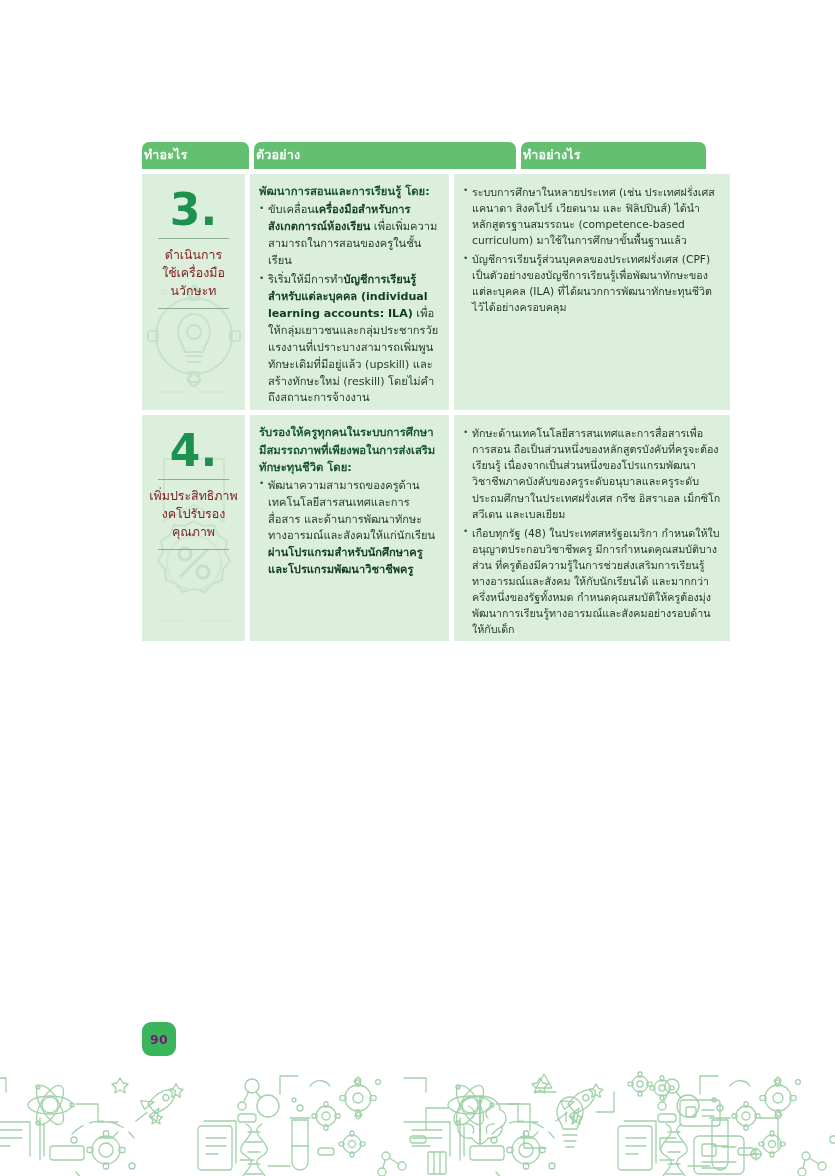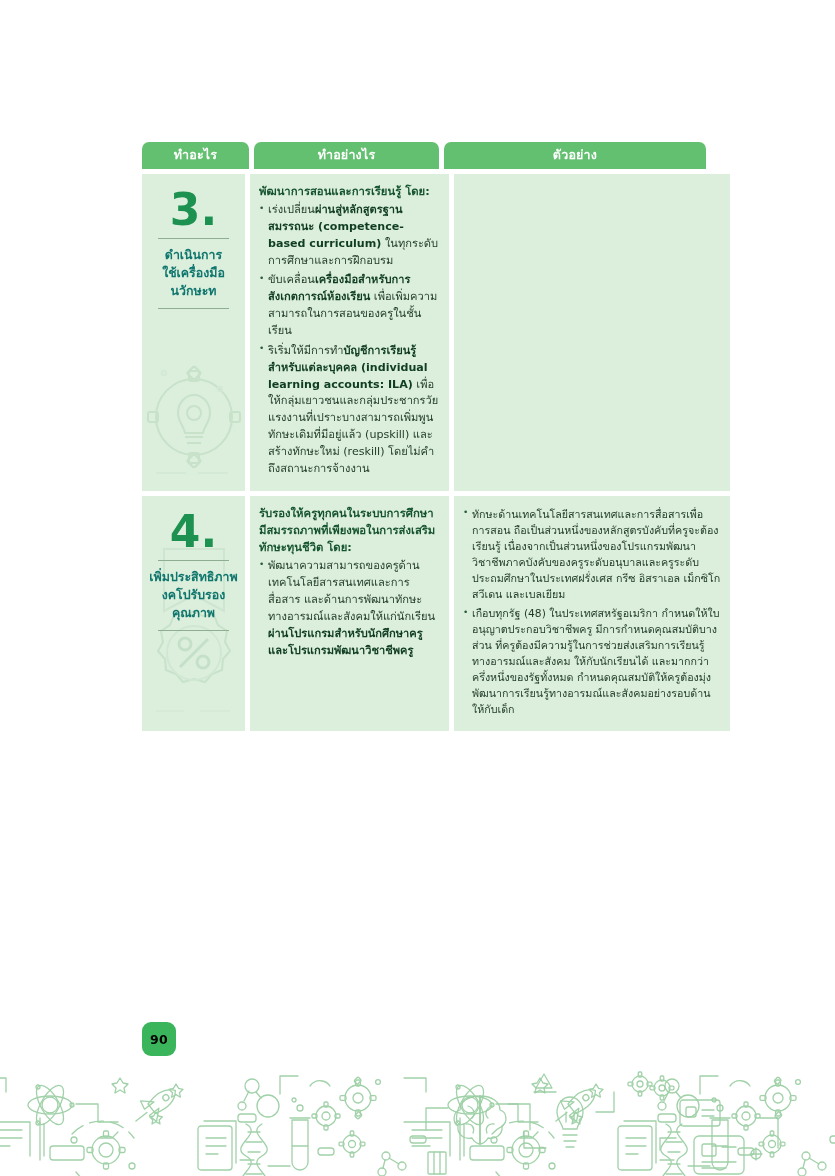--- a/index.html
+++ b/index.html
@@ -27,21 +27,20 @@
     display: flex;
     gap: 5px;
     margin-bottom: 5px;
   }
   .head-cell {
     background: #63c070;
     border-radius: 7px 7px 0 0;
     color: #ffffff;
     font-size: 12.5px;
     font-weight: bold;
-    text-align: center;
     padding: 5px 2px 5px 2px;
     line-height: 1.35;
     letter-spacing: .2px;
   }
   .col-1 { width: 103px; flex: 0 0 103px; }
   .col-2 { width: 181px; flex: 0 0 181px; }
   .col-3 { width: 258px; flex: 0 0 258px; }
 
   .body-row {
     display: flex;
@@ -51,21 +50,21 @@
   }
   .cell {
     background: #dceedc;
     position: relative;
     overflow: hidden;
   }
   .cell.idx {
     padding: 0;
   }
   .cell.txt {
-    padding: 9px 9px 10px 9px;
+    padding: 9px 9px 0 9px;
   }
 
   
   .idx-inner {
     position: relative;
     z-index: 2;
     padding: 14px 6px 0 6px;
     text-align: center;
   }
   .idx-num {
@@ -76,22 +75,22 @@
     font-family: "DejaVu Sans", "Liberation Sans", sans-serif;
     margin-bottom: 4px;
   }
   .idx-rule {
     height: 1px;
     background: #8fae91;
     margin: 6px 10px 7px 10px;
   }
   .idx-title {
     font-size: 12.4px;
-    font-weight: bold;
-    color: #0f766e;
+    font-weight: normal;
+    color: #7f1d1d;
     line-height: 1.45;
   }
   .idx-rule-bottom {
     height: 1px;
     background: #8fae91;
     margin: 8px 10px 0 10px;
   }
   .idx-watermark {
     position: absolute;
     left: 50%;
@@ -140,21 +139,21 @@
 
   
   .page-badge {
     position: absolute;
     left: 142px;
     top: 1022px;
     width: 34px;
     height: 34px;
     border-radius: 9px;
     background: #3bb55b;
-    color: #000000;
+    color: #701a75;
     font-size: 12.5px;
     font-weight: bold;
     display: flex;
     align-items: center;
     justify-content: center;
     letter-spacing: .3px;
   }
 
   
   .footer-art {
@@ -166,22 +165,22 @@
     overflow: hidden;
   }
 </style>
 </head>
 <body>
 
 <div class="table-wrap">
 
   <div class="head-row">
     <div class="head-cell col-1">ทำอะไร</div>
+    <div class="head-cell col-3">ตัวอย่าง</div>
     <div class="head-cell col-2">ทำอย่างไร</div>
-    <div class="head-cell col-3">ตัวอย่าง</div>
   </div>
 
   <div class="body-row">
 
     <div class="cell idx col-1">
       <div class="idx-inner">
         <div class="idx-num">3.</div>
         <div class="idx-rule"></div>
         <div class="idx-title">
           <div>ดำเนินการ</div>
@@ -214,33 +213,32 @@
           <circle cx="18" cy="42" r="2.2" stroke="#cfe5d2"></circle>
           <circle cx="74" cy="58" r="2.2" stroke="#cfe5d2"></circle>
         </svg>
       </div>
     </div>
 
     <div class="cell txt col-2">
       <p class="lead">พัฒนาการสอนและการเรียนรู้ โดย:</p>
       <ul class="blist">
         <li>
-          <span>เร่งเปลี่ยน</span><b class="em">ผ่านสู่หลักสูตรฐานสมรรถนะ (competence-based curriculum)</b><span> ในทุกระดับการศึกษาและการฝึกอบรม</span>
-        </li>
-        <li>
           <span>ขับเคลื่อน</span><b class="em">เครื่องมือสำหรับการสังเกตการณ์ห้องเรียน</b><span> เพื่อเพิ่มความสามารถในการสอนของครูในชั้นเรียน</span>
         </li>
         <li>
           <span>ริเริ่มให้มีการทำ</span><b class="em">บัญชีการเรียนรู้สำหรับแต่ละบุคคล (individual learning accounts: ILA)</b><span> เพื่อให้กลุ่มเยาวชนและกลุ่มประชากรวัยแรงงานที่เปราะบางสามารถเพิ่มพูนทักษะเดิมที่มีอยู่แล้ว (upskill) และสร้างทักษะใหม่ (reskill) โดยไม่คำถึงสถานะการจ้างงาน</span>
         </li>
       </ul>
     </div>
 
     <div class="cell txt col-3">
       <ul class="blist">
+        <li>ระบบการศึกษาในหลายประเทศ (เช่น ประเทศฝรั่งเศส แคนาดา สิงคโปร์ เวียดนาม และ ฟิลิปปินส์) ได้นำหลักสูตรฐานสมรรถนะ (competence-based curriculum) มาใช้ในการศึกษาขั้นพื้นฐานแล้ว</li>
+        <li>บัญชีการเรียนรู้ส่วนบุคคลของประเทศฝรั่งเศส (CPF) เป็นตัวอย่างของบัญชีการเรียนรู้เพื่อพัฒนาทักษะของแต่ละบุคคล (ILA) ที่ได้ผนวกการพัฒนาทักษะทุนชีวิตไว้ได้อย่างครอบคลุม</li>
       </ul>
     </div>
   </div>
 
   <div class="body-row">
 
     <div class="cell idx col-1">
       <div class="idx-inner">
         <div class="idx-num">4.</div>
         <div class="idx-rule"></div>

